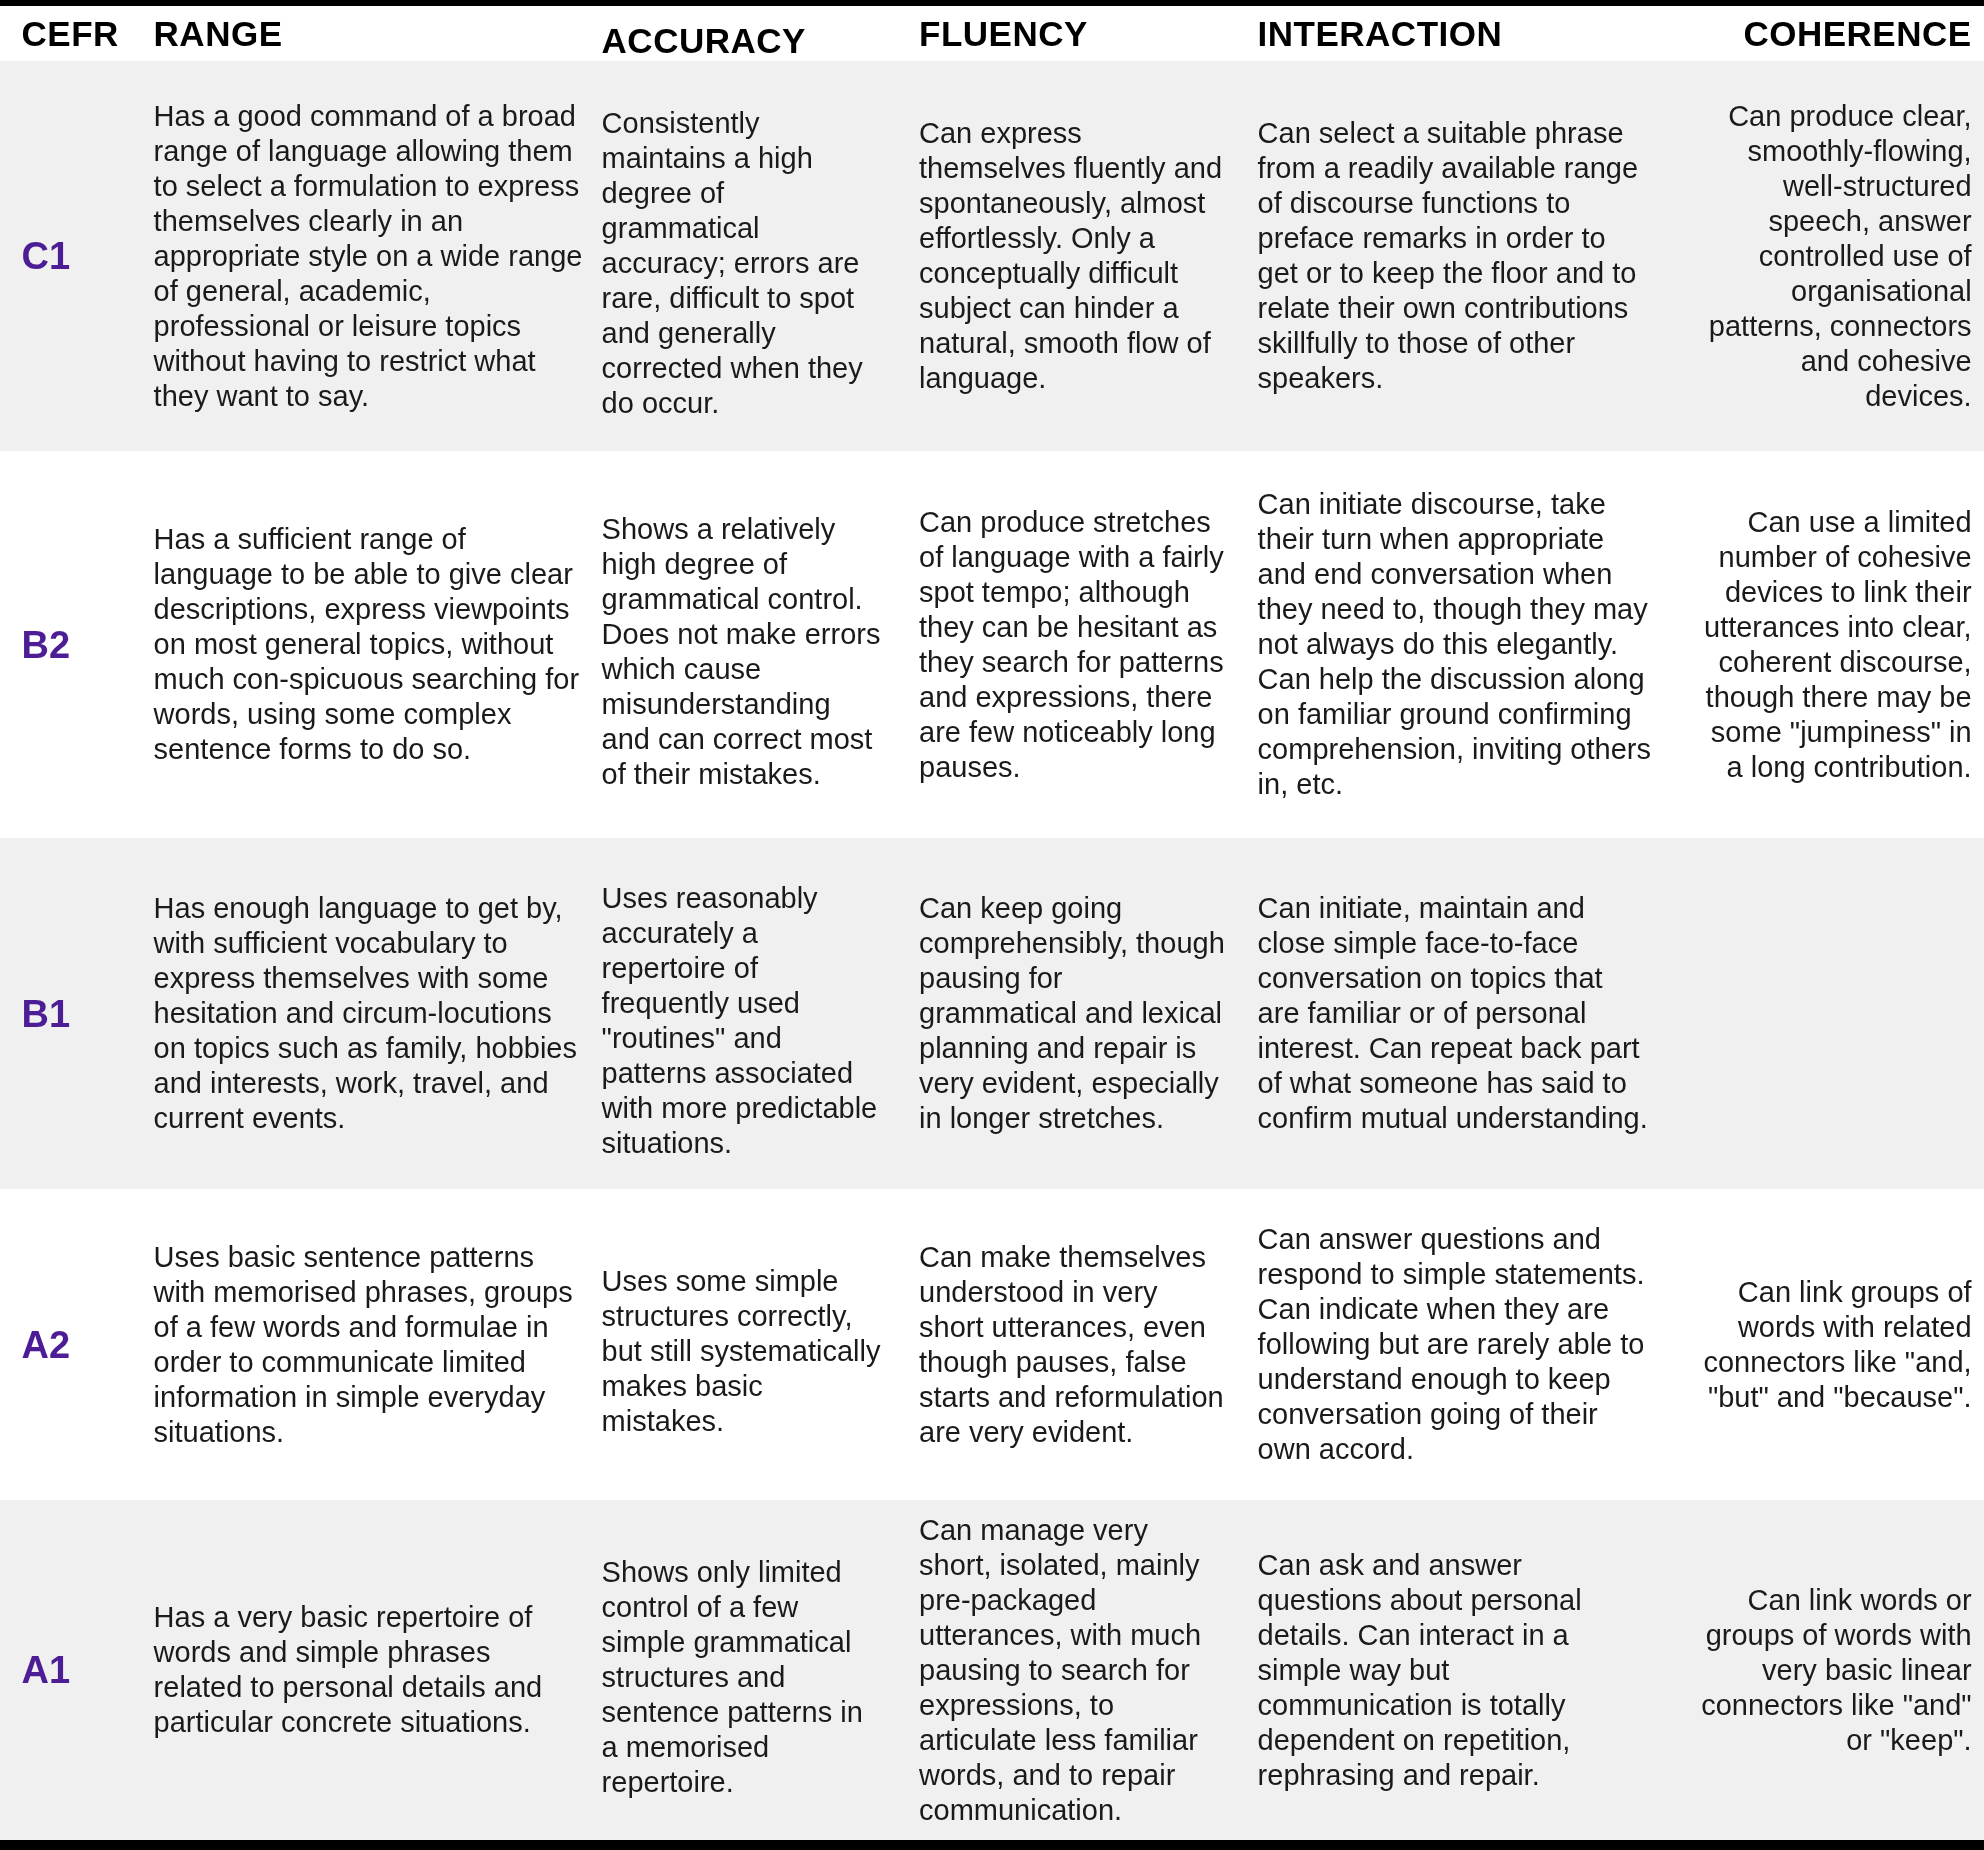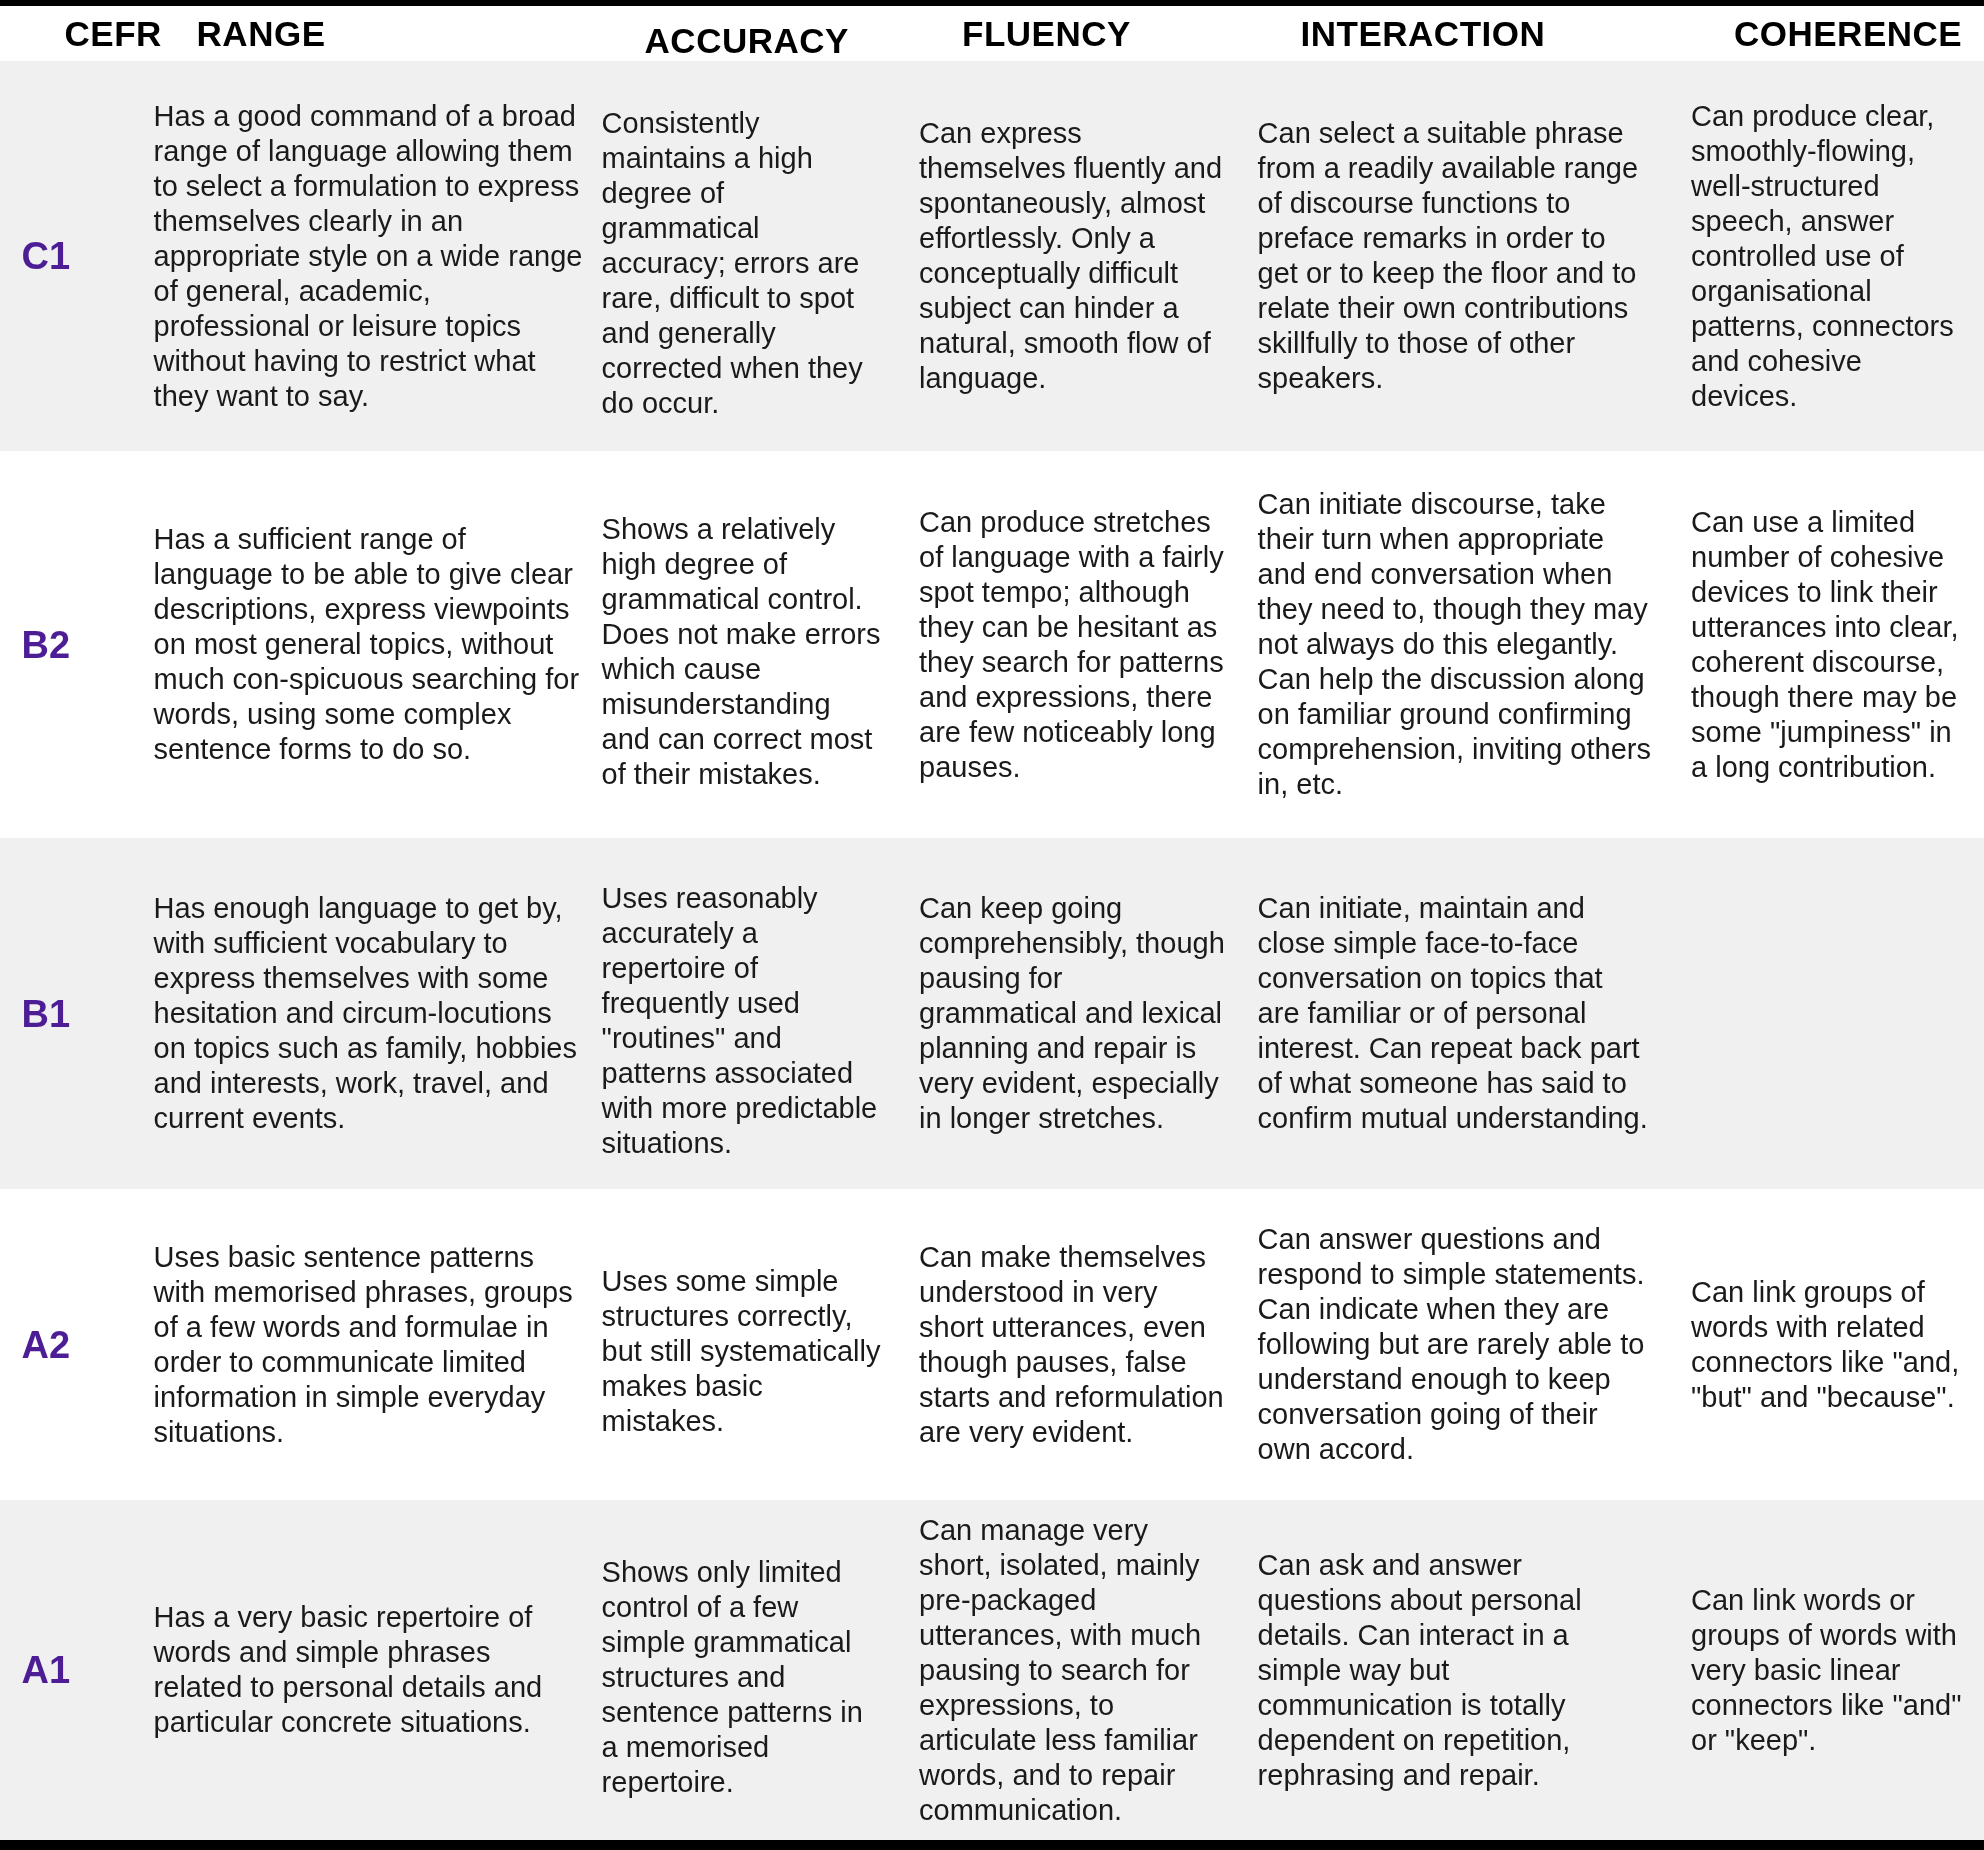--- a/index.html
+++ b/index.html
@@ -23,21 +23,20 @@
   .grid-row {
     display: grid;
     grid-template-columns: 144px 449px 317px 338px 434px 303px;
     align-items: center;
     width: 1985px;
     box-sizing: border-box;
   }
   .header-row {
     height: 55px;
     background: #ffffff;
-    padding-left: 43px;
   }
   .header-cell {
     font-size: 35px;
     font-weight: 700;
     color: #000000;
     letter-spacing: 0.5px;
     line-height: 1;
     box-sizing: border-box;
   }
   .row-odd  { background: #f0f0f0; }
@@ -55,21 +54,21 @@
     color: #4c1d95;
     line-height: 1;
     box-sizing: border-box;
     padding-left: 21.6px;
   }
   .header-cell.c-cefr   { padding-left: 21.6px; }
   .c-range  { padding-left: 9.6px; padding-right: 10.6px; }
   .c-acc    { padding-left: 8.6px; padding-right: 28px; margin-top: 14px; }
   .c-flu    { padding-left: 9px; padding-right: 23px; }
   .c-int    { padding-left: 9.6px; padding-right: 30px; }
-  .c-coh    { padding-left: 9px; padding-right: 13.4px; }
+  .c-coh    { padding-left: 9px; padding-right: 13.4px; text-align: right; }
 
   .desc-cell {
     font-size: 29px;
     line-height: 35px;
     color: #1a1a1a;
     font-weight: 400;
     box-sizing: border-box;
   }
 </style>
 </head>

